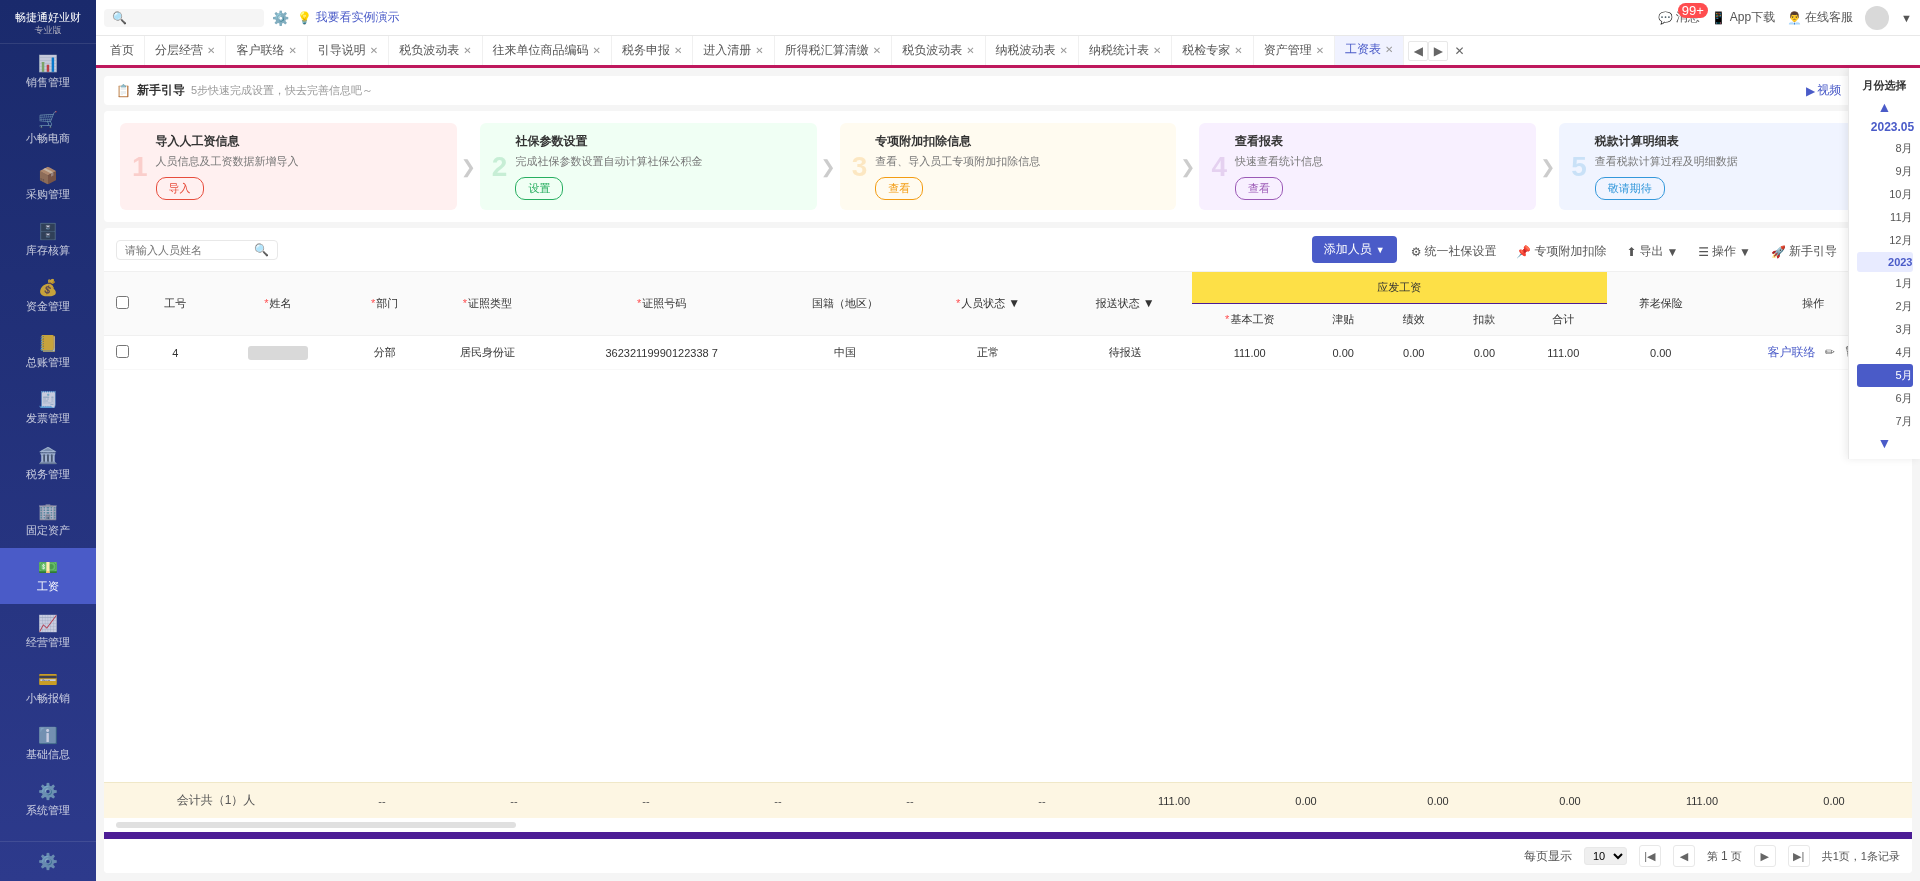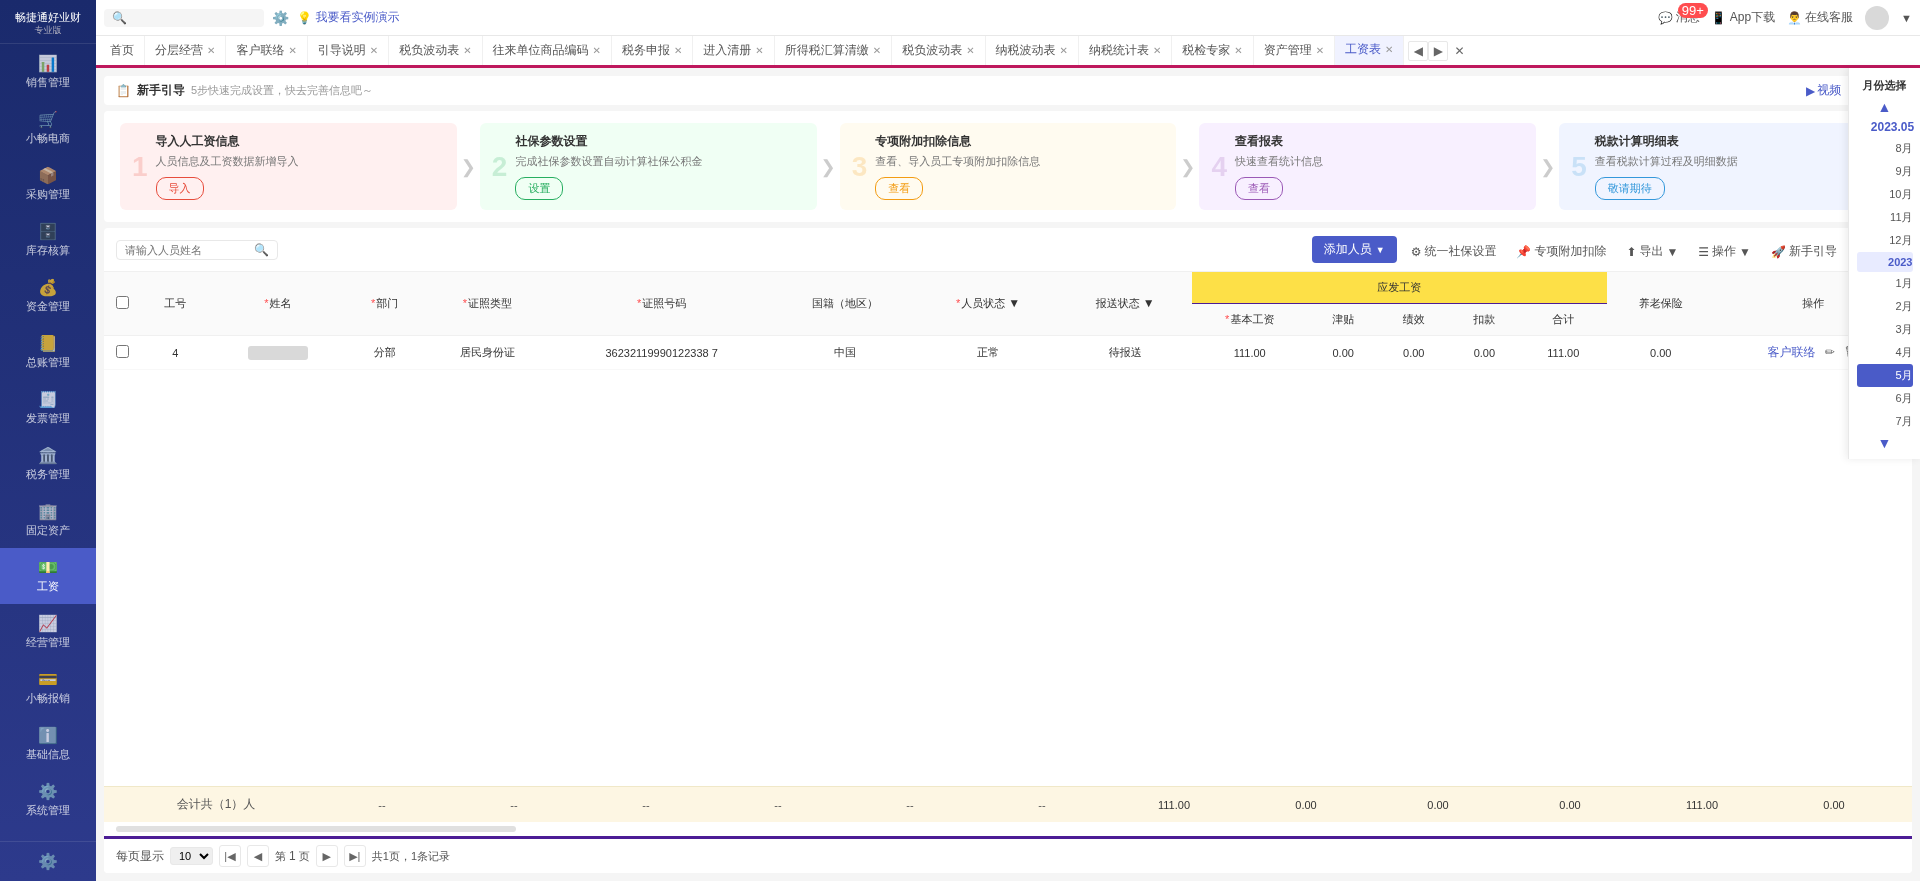--- a/index.html
+++ b/index.html
@@ -152,22 +152,22 @@
     .table-footer {
       background: #fdf6e3; border-top: 1px solid #f0e8c8;
       display: flex; align-items: center; padding: 6px 12px; gap: 0; min-height: 36px;
     }
     .footer-cell { flex: 1; text-align: center; color: #555; font-size: 11px; }
     .footer-label { min-width: 200px; color: #555; }
     .footer-val { color: #333; }
 
     
     .pagination {
-      padding: 6px 12px; display: flex; align-items: center; justify-content: flex-start;
-      gap: 6px; border-top: 3px solid #4c1d95; background: #fff;
+      padding: 6px 12px; display: flex; align-items: center; justify-content: flex-end;
+      gap: 12px; border-top: 7px solid #4c1d95; background: #fff;
     }
     .page-size-label { color: #555; }
     .page-size-select {
       border: 1px solid #e8e8e8; border-radius: 3px; padding: 1px 4px; font-size: 11px;
     }
     .page-btn {
       width: 22px; height: 22px; border: 1px solid #e8e8e8; background: #fff;
       border-radius: 3px; cursor: pointer; display: flex; align-items: center; justify-content: center;
       color: #666; font-size: 11px;
     }

